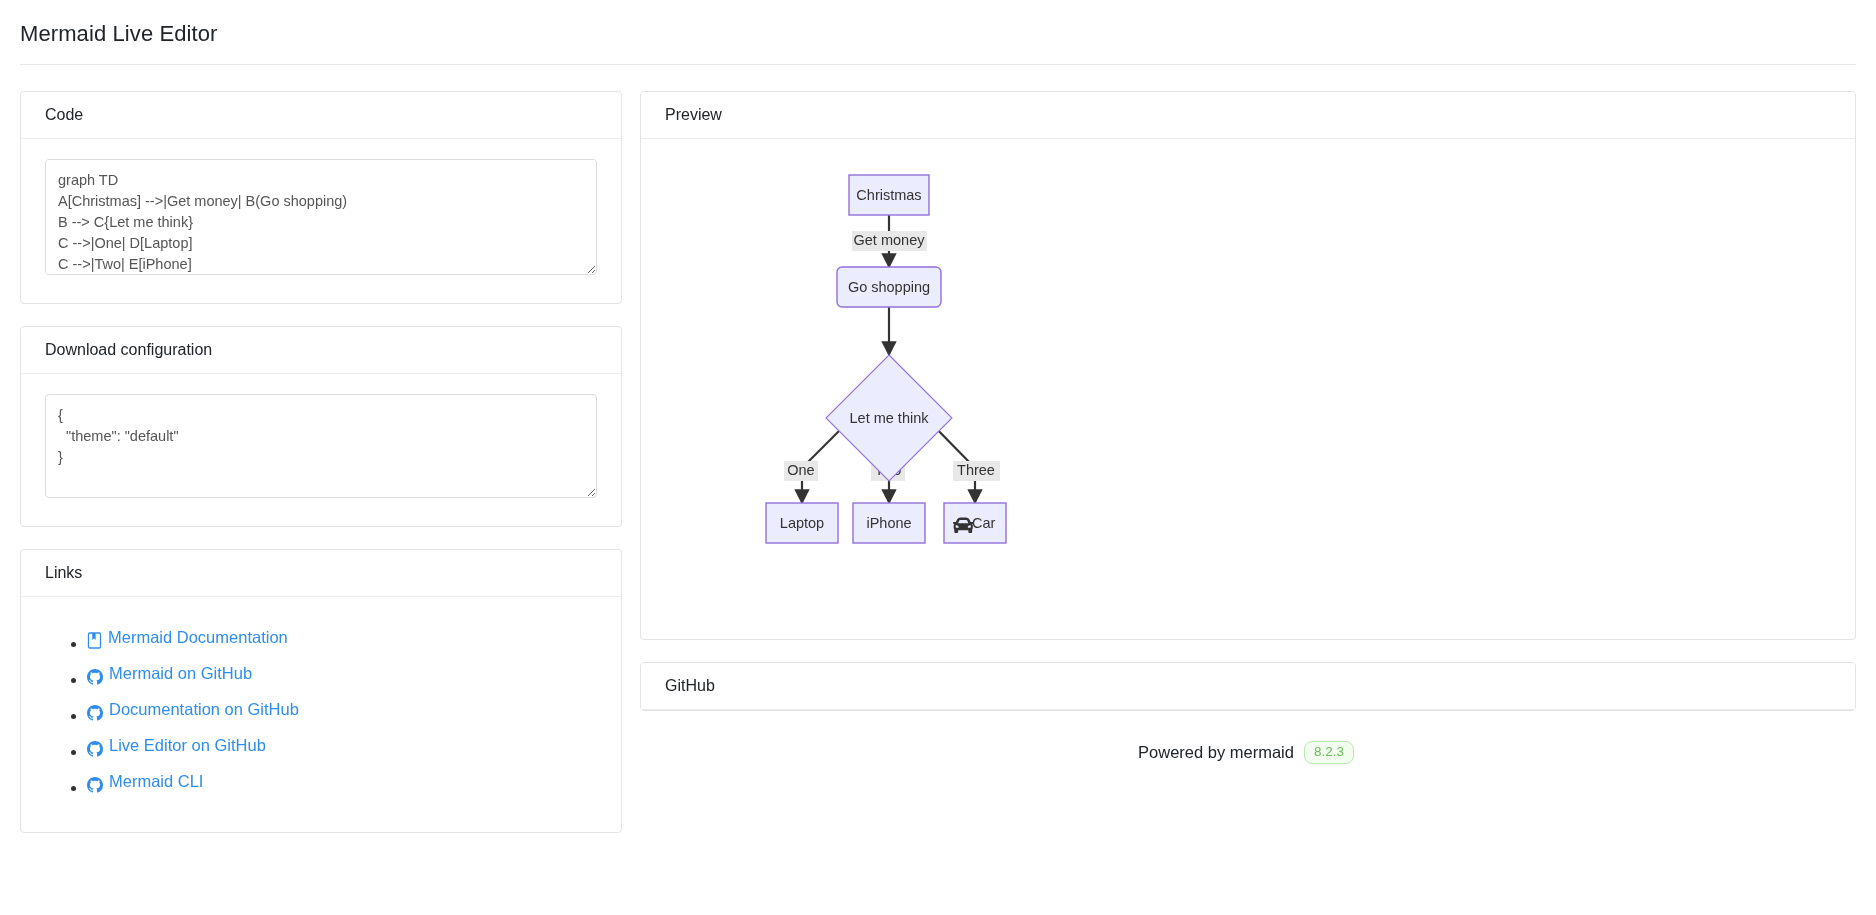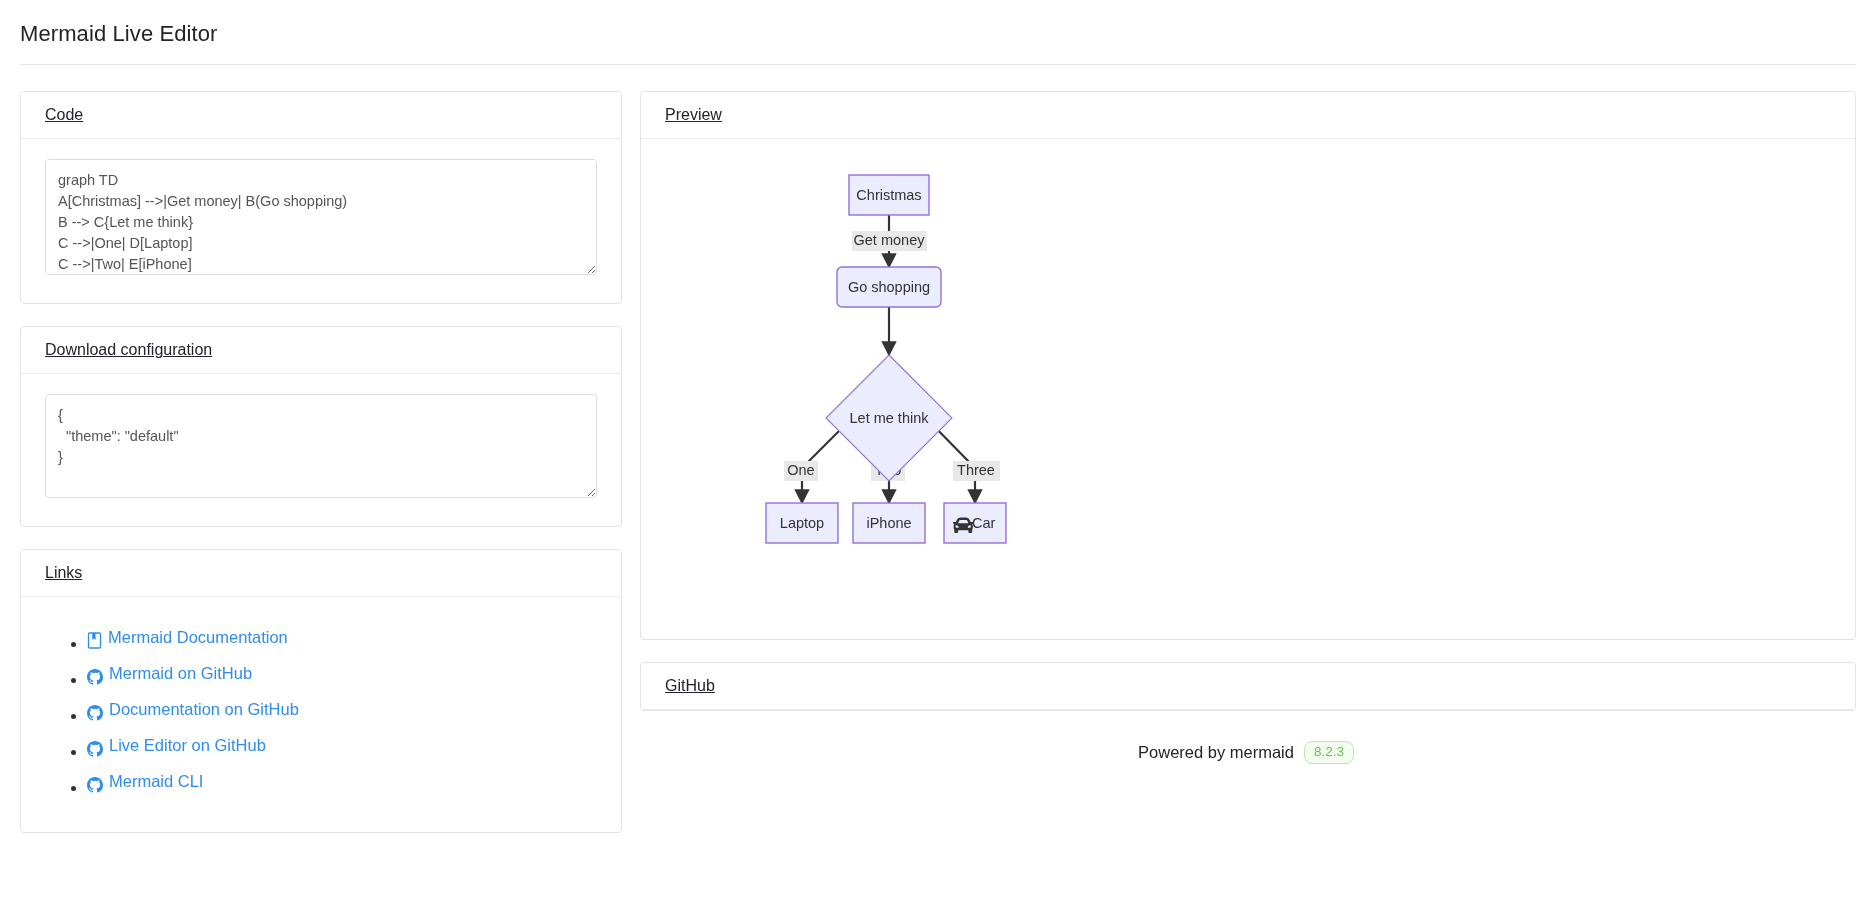--- a/index.html
+++ b/index.html
@@ -34,21 +34,20 @@
   .columns { display: flex; gap: 18px; align-items: flex-start; }
   .col-left  { width: 602px; flex: 0 0 602px; }
   .col-right { flex: 1 1 auto; }
 
   
   .card {
     border: 1px solid #e3e3e3;
     border-radius: 4px;
     background: #fff;
     margin-bottom: 22px;
-    text-decoration: underline;
   }
   .card-header {
     padding: 14px 24px;
     border-bottom: 1px solid #ececec;
     font-size: 16px;
     color: #212529;
     background: #fff;
     border-radius: 4px 4px 0 0;
   }
   .card-body { padding: 20px 24px 24px 24px; }

